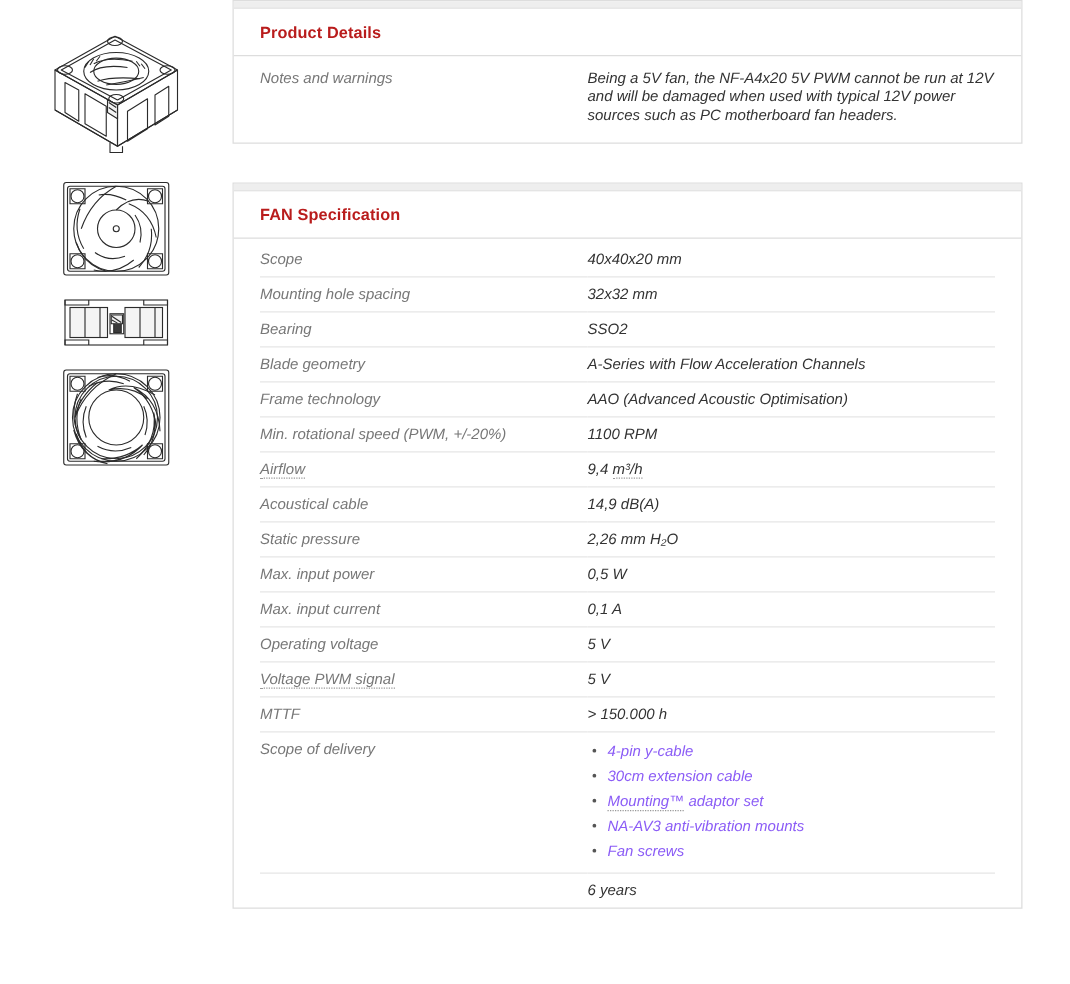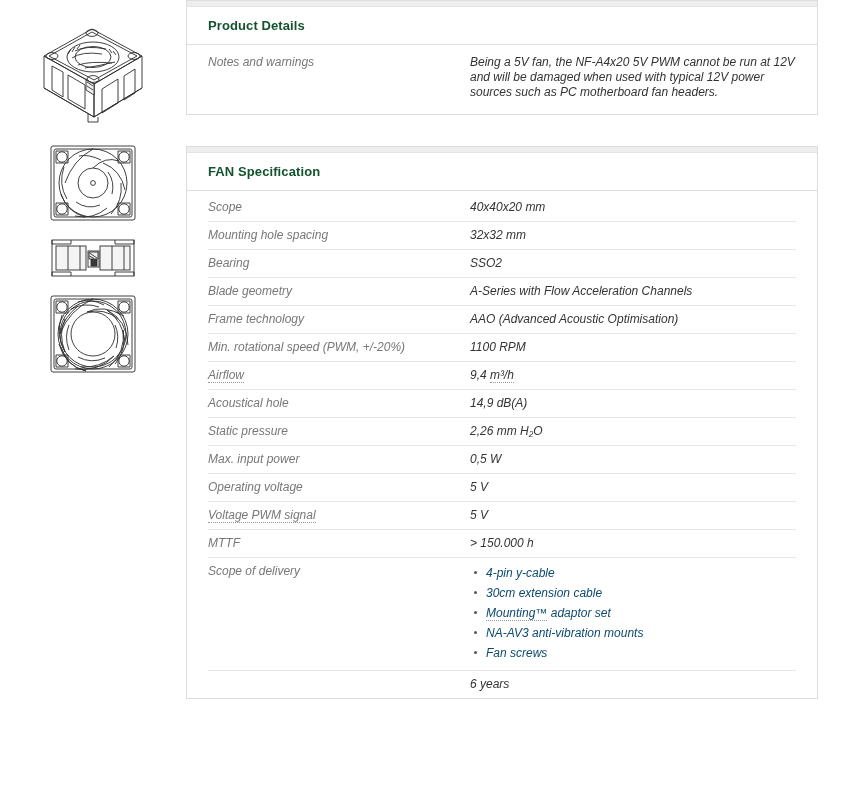--- a/index.html
+++ b/index.html
@@ -54,21 +54,21 @@
     padding: 0;
   }
   .panel-head-strip {
     height: 5px;
     background: #eeeeee;
     border-bottom: 1px solid #e4e4e4;
   }
   .panel-title {
     font-size: 13px;
     font-weight: bold;
-    color: #14532d;
+    color: #b91c1c;
     padding: 11px 0 11px 21px;
     letter-spacing: 0.1px;
   }
 
   .panel-body { padding: 0 21px; }
 
   table.spec {
     width: 100%;
     border-collapse: collapse;
     table-layout: fixed;
@@ -102,21 +102,21 @@
 
   ul.delivery {
     margin: 0;
     padding: 0 0 0 16px;
     list-style: none;
   }
   ul.delivery li {
     position: relative;
     padding: 0 0 2px 0;
     line-height: 18px;
-    color: #0c4a6e;
+    color: #8b5cf6;
   }
   ul.delivery li:before {
     content: "";
     position: absolute;
     left: -12px;
     top: 7px;
     width: 3px;
     height: 3px;
     border-radius: 50%;
     background: #555555;
@@ -326,30 +326,34 @@
             </tr>
             <tr>
               <td class="lbl">Min. rotational speed (PWM, +/-20%)</td>
               <td class="val">1100 RPM</td>
             </tr>
             <tr>
               <td class="lbl"><span class="tip">Airflow</span></td>
               <td class="val">9,4 <span class="tip">m³/h</span></td>
             </tr>
             <tr>
-              <td class="lbl">Acoustical hole</td>
+              <td class="lbl">Acoustical cable</td>
               <td class="val">14,9 dB(A)</td>
             </tr>
             <tr>
               <td class="lbl">Static pressure</td>
               <td class="val">2,26 mm H₂O</td>
             </tr>
             <tr>
               <td class="lbl">Max. input power</td>
               <td class="val">0,5 W</td>
+            </tr>
+            <tr>
+              <td class="lbl">Max. input current</td>
+              <td class="val">0,1 A</td>
             </tr>
             <tr>
               <td class="lbl">Operating voltage</td>
               <td class="val">5 V</td>
             </tr>
             <tr>
               <td class="lbl"><span class="tip">Voltage PWM signal</span></td>
               <td class="val">5 V</td>
             </tr>
             <tr>

